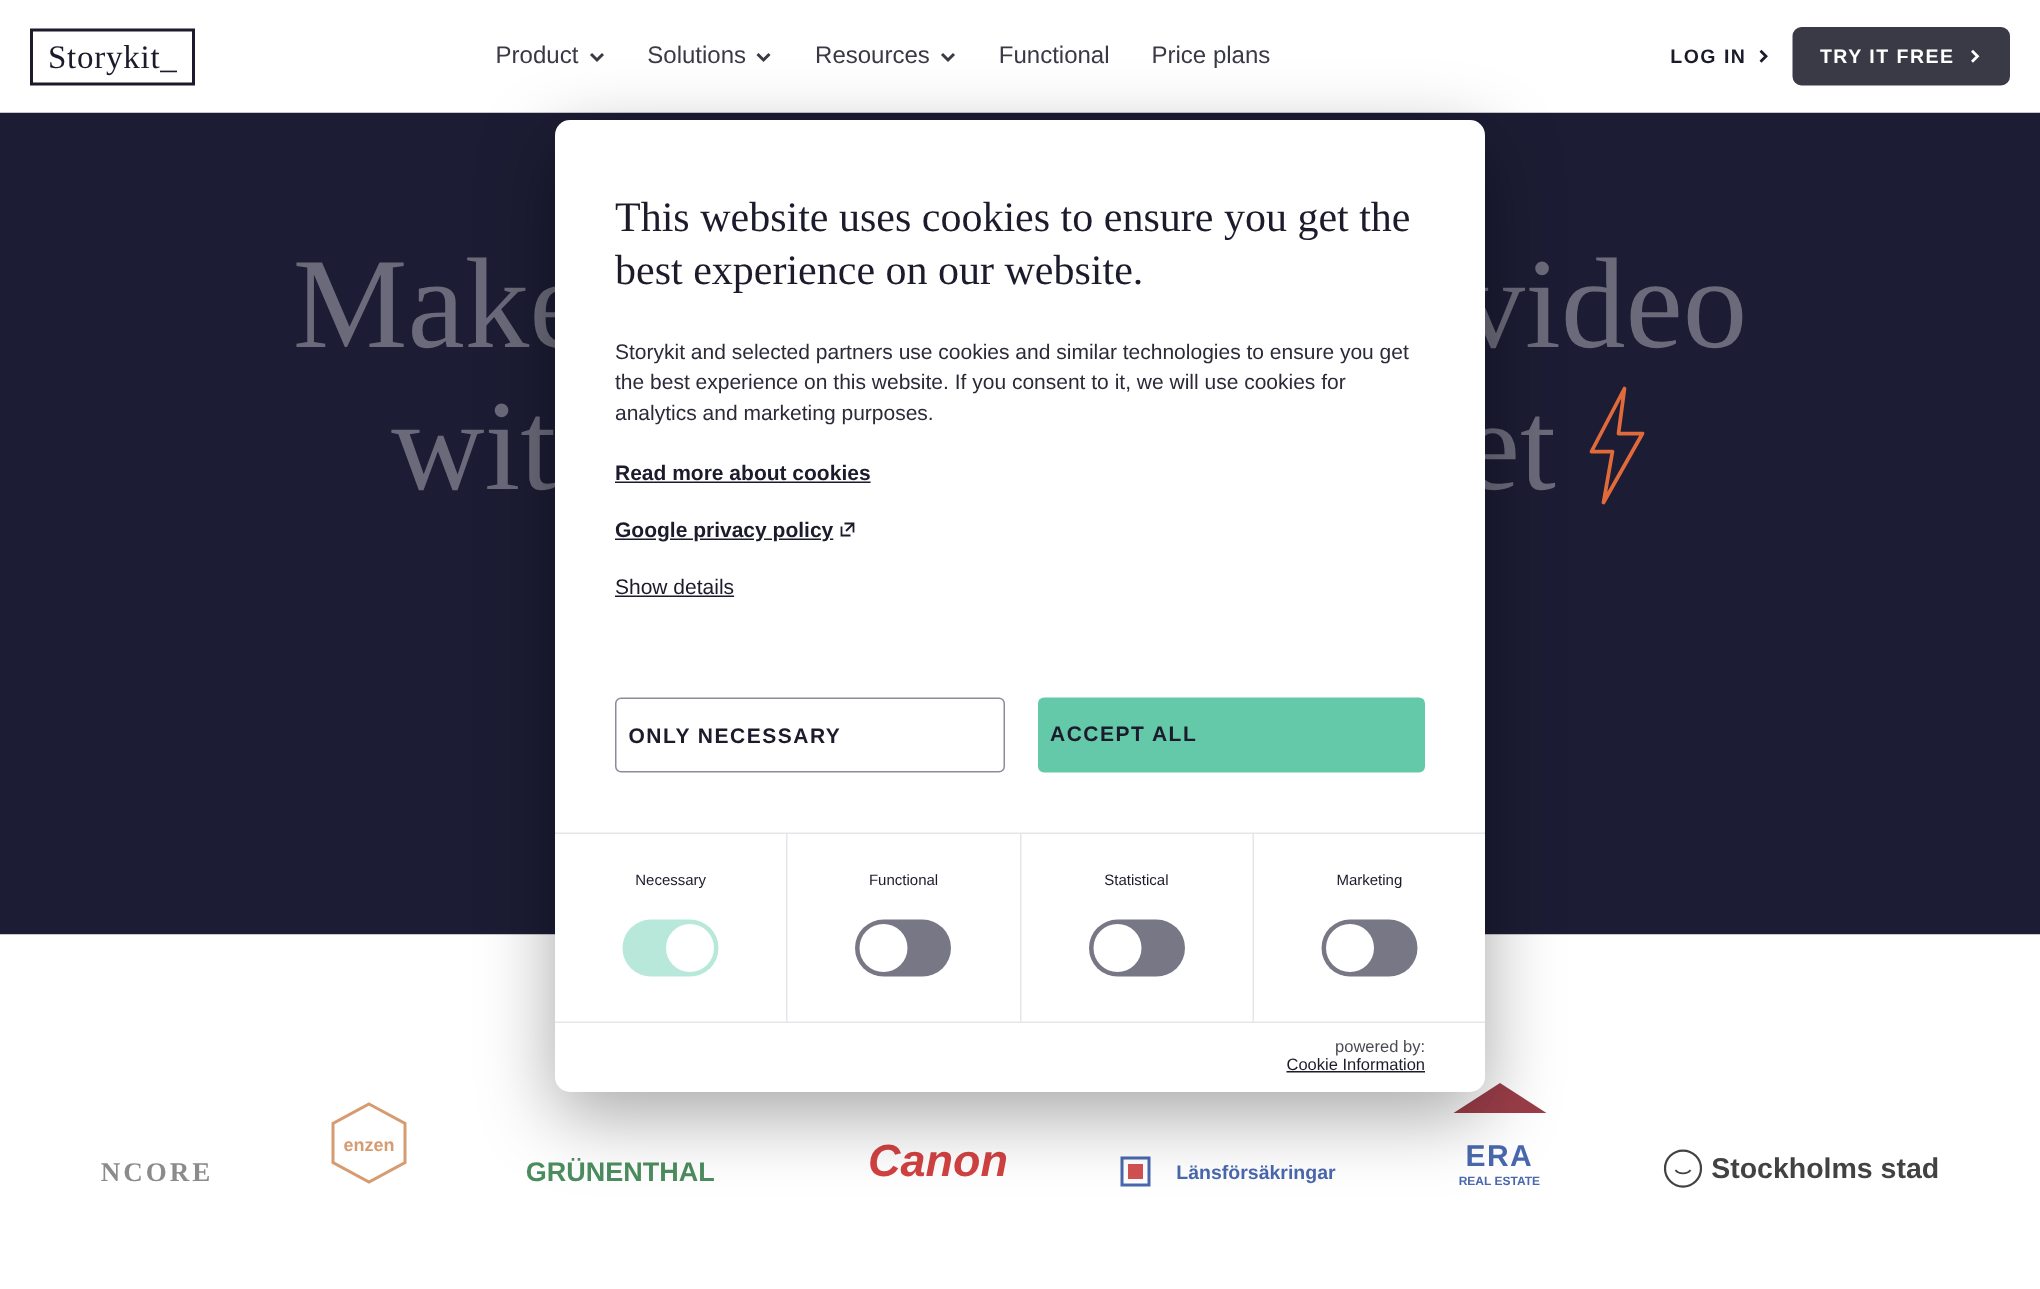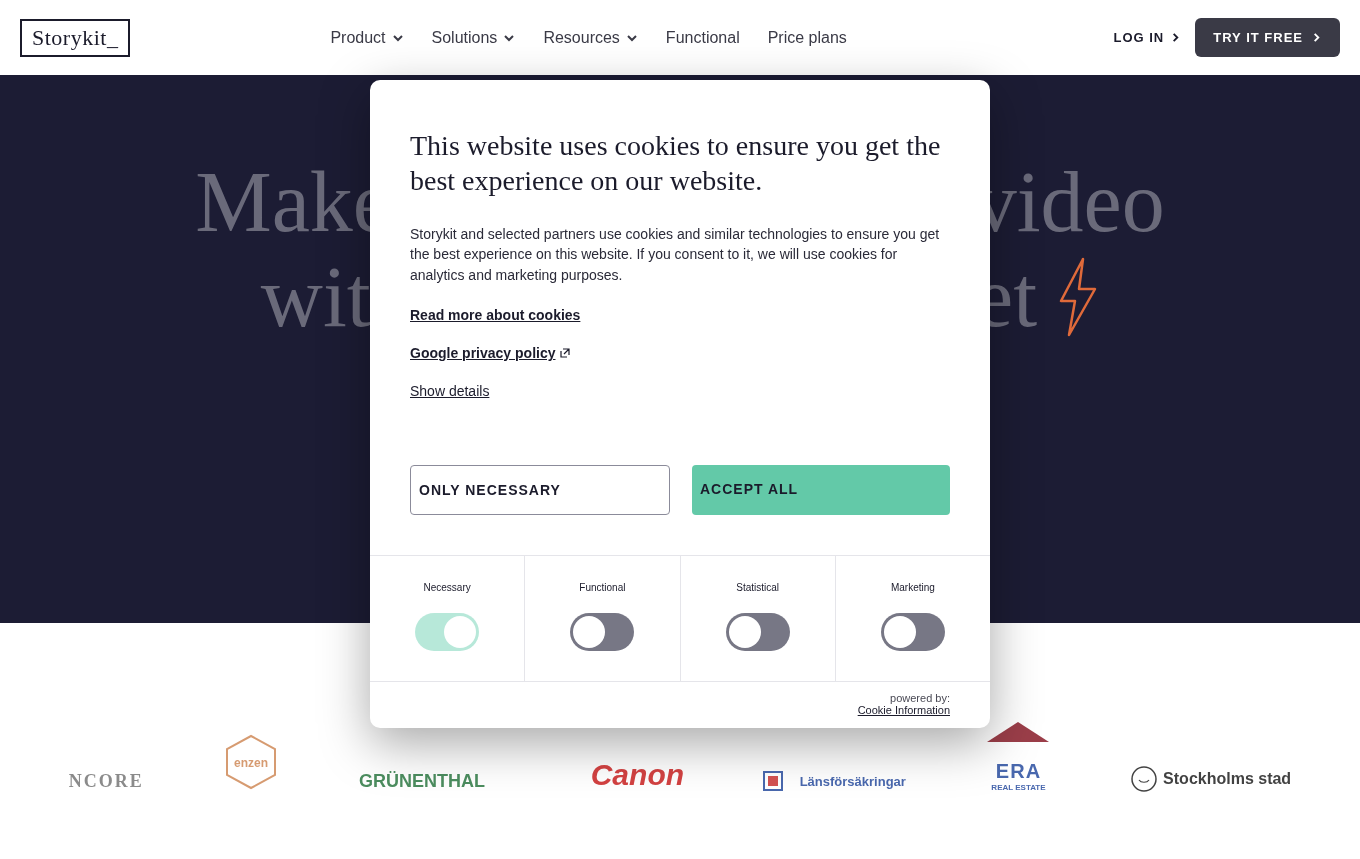--- a/index.html
+++ b/index.html
@@ -345,21 +345,21 @@
         </svg>
       <span style="color:#2a4ea0;font-weight:900;font-size:20px;letter-spacing:1px;">ERA</span>
       <span style="font-size:8px;color:#2a4ea0;">REAL ESTATE</span>
     </div>
     <div class="brand">
       <div style="display:flex;align-items:center;gap:6px;">
         <svg width="26" height="26" viewBox="0 0 26 26">
             <circle cx="13" cy="13" r="12" fill="none" stroke="#222" stroke-width="1.5"></circle>
             <path d="M8 14c2 3 8 3 10 0" fill="none" stroke="#222" stroke-width="1.2"></path>
           </svg>
-        <span style="color:#222;font-weight:700;line-height:1;font-size:16px;">Stockholms stad</span>
+        <span style="color:#222;font-weight:700;line-height:1;font-size:19px;">Stockholms stad</span>
       </div>
     </div>
   </div>
 </section>
 
 <div class="overlay">
   <div class="modal">
     <div class="modal-body">
       <h2>This website uses cookies to ensure you get the best experience on our website.</h2>
       <p class="desc">Storykit and selected partners use cookies and similar technologies to ensure you get the best experience on this website. If you consent to it, we will use cookies for analytics and marketing purposes.</p>

